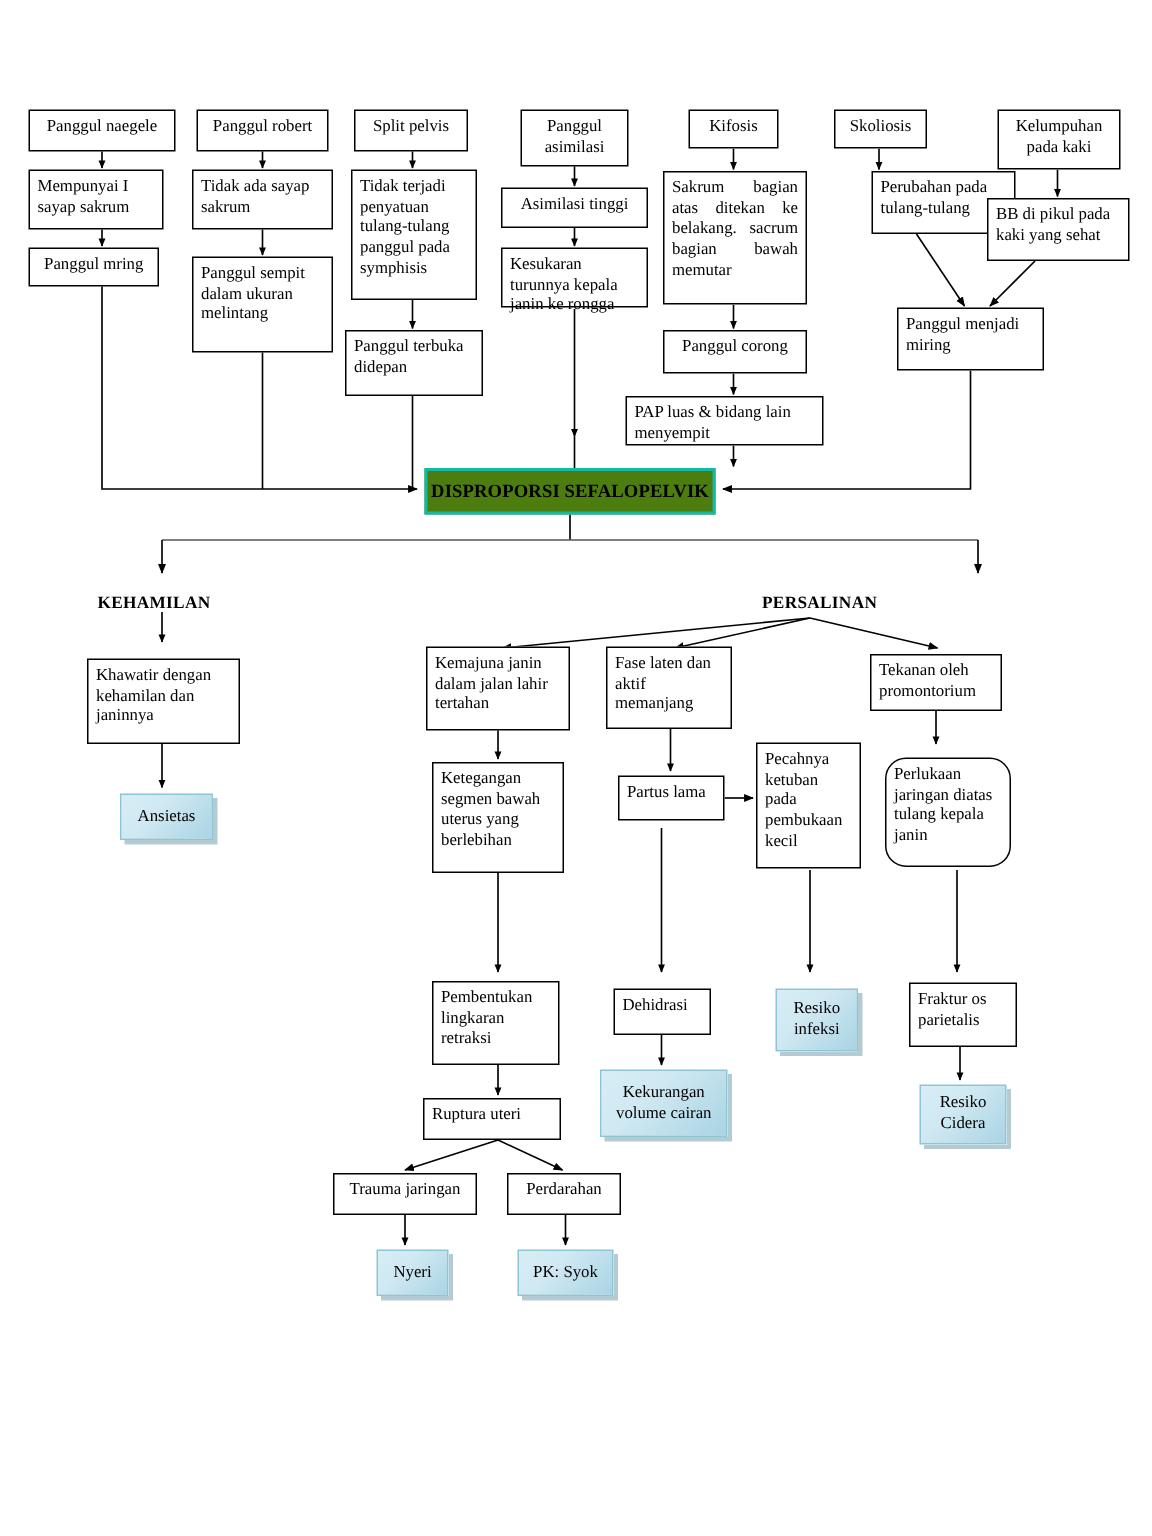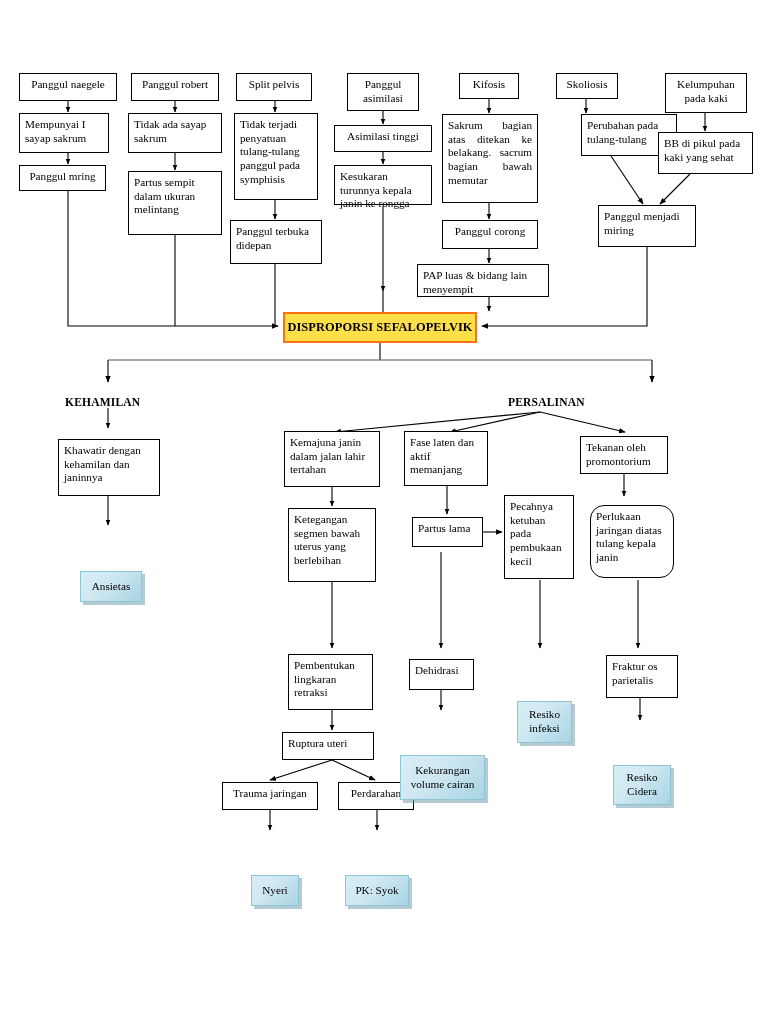--- a/index.html
+++ b/index.html
@@ -4,29 +4,29 @@
 <style>
   html,body{margin:0;padding:0;background:#ffffff;}
   body{width:768px;height:1024px;position:relative;
        font-family:"Liberation Serif","DejaVu Serif",serif;color:#000;}
   #canvas{position:absolute;left:0;top:0;width:768px;height:1024px;}
   .node{position:absolute;box-sizing:border-box;border:1px solid #000;
         background:#fff;padding:4px 5px;line-height:1.22;font-size:11.2px;}
   .node.center-align{text-align:center;}
   .node.justify{text-align:justify;text-align-last:left;}
   .label{position:absolute;font-weight:bold;font-size:11.5px;letter-spacing:.2px;}
-  .root{position:absolute;box-sizing:border-box;border:2px solid #f97316;
-        background:#fde047;font-weight:bold;font-size:12.4px;
+  .root{position:absolute;box-sizing:border-box;border:2px solid #14b8a6;
+        background:#4d7c0f;font-weight:bold;font-size:12.4px;
         display:flex;align-items:center;justify-content:center;letter-spacing:.1px;}
   .grad{position:absolute;box-sizing:border-box;
         border:1px solid #8fc4d4;
         background:linear-gradient(135deg,#d8eef6 0%,#cfe8f2 40%,#a9d4e4 100%);
         box-shadow:3px 3px 0 rgba(120,160,175,.55);
         padding:4px 6px;line-height:1.22;font-size:11.2px;text-align:center;
-        display:flex;align-items:center;justify-content:center;margin-top:42px;}
+        display:flex;align-items:center;justify-content:center;}
   svg{position:absolute;left:0;top:0;width:768px;height:1024px;
       pointer-events:none;overflow:visible;}
 </style>
 </head>
 <body>
 
 <div id="canvas">
 
   <svg viewBox="0 0 768 1024">
     <defs>
@@ -103,21 +103,21 @@
       <line x1="640" y1="698" x2="640" y2="720" marker-end="url(#ahs)"></line>
     </g>
   </svg>
 
   <div class="node center-align" style="left:19px;top:73px;width:98px;height:28px;">Panggul naegele</div>
   <div class="node" style="left:19px;top:113px;width:90px;height:40px;">Mempunyai I sayap sakrum</div>
   <div class="node center-align" style="left:19px;top:165px;width:87px;height:26px;">Panggul mring</div>
 
   <div class="node center-align" style="left:131px;top:73px;width:88px;height:28px;">Panggul robert</div>
   <div class="node" style="left:128px;top:113px;width:94px;height:40px;">Tidak ada sayap sakrum</div>
-  <div class="node" style="left:128px;top:171px;width:94px;height:64px;">Partus sempit dalam ukuran melintang</div>
+  <div class="node" style="left:128px;top:171px;width:94px;height:64px;">Panggul sempit dalam ukuran melintang</div>
 
   <div class="node center-align" style="left:236px;top:73px;width:76px;height:28px;">Split pelvis</div>
   <div class="node" style="left:234px;top:113px;width:84px;height:87px;">Tidak terjadi penyatuan tulang-tulang panggul pada symphisis</div>
   <div class="node" style="left:230px;top:220px;width:92px;height:44px;">Panggul terbuka didepan</div>
 
   <div class="node center-align" style="left:347px;top:73px;width:72px;height:38px;">Panggul asimilasi</div>
   <div class="node center-align" style="left:334px;top:125px;width:98px;height:27px;">Asimilasi tinggi</div>
   <div class="node" style="left:334px;top:165px;width:98px;height:40px;">Kesukaran turunnya kepala janin ke rongga</div>
 
   <div class="node center-align" style="left:459px;top:73px;width:60px;height:26px;">Kifosis</div>

